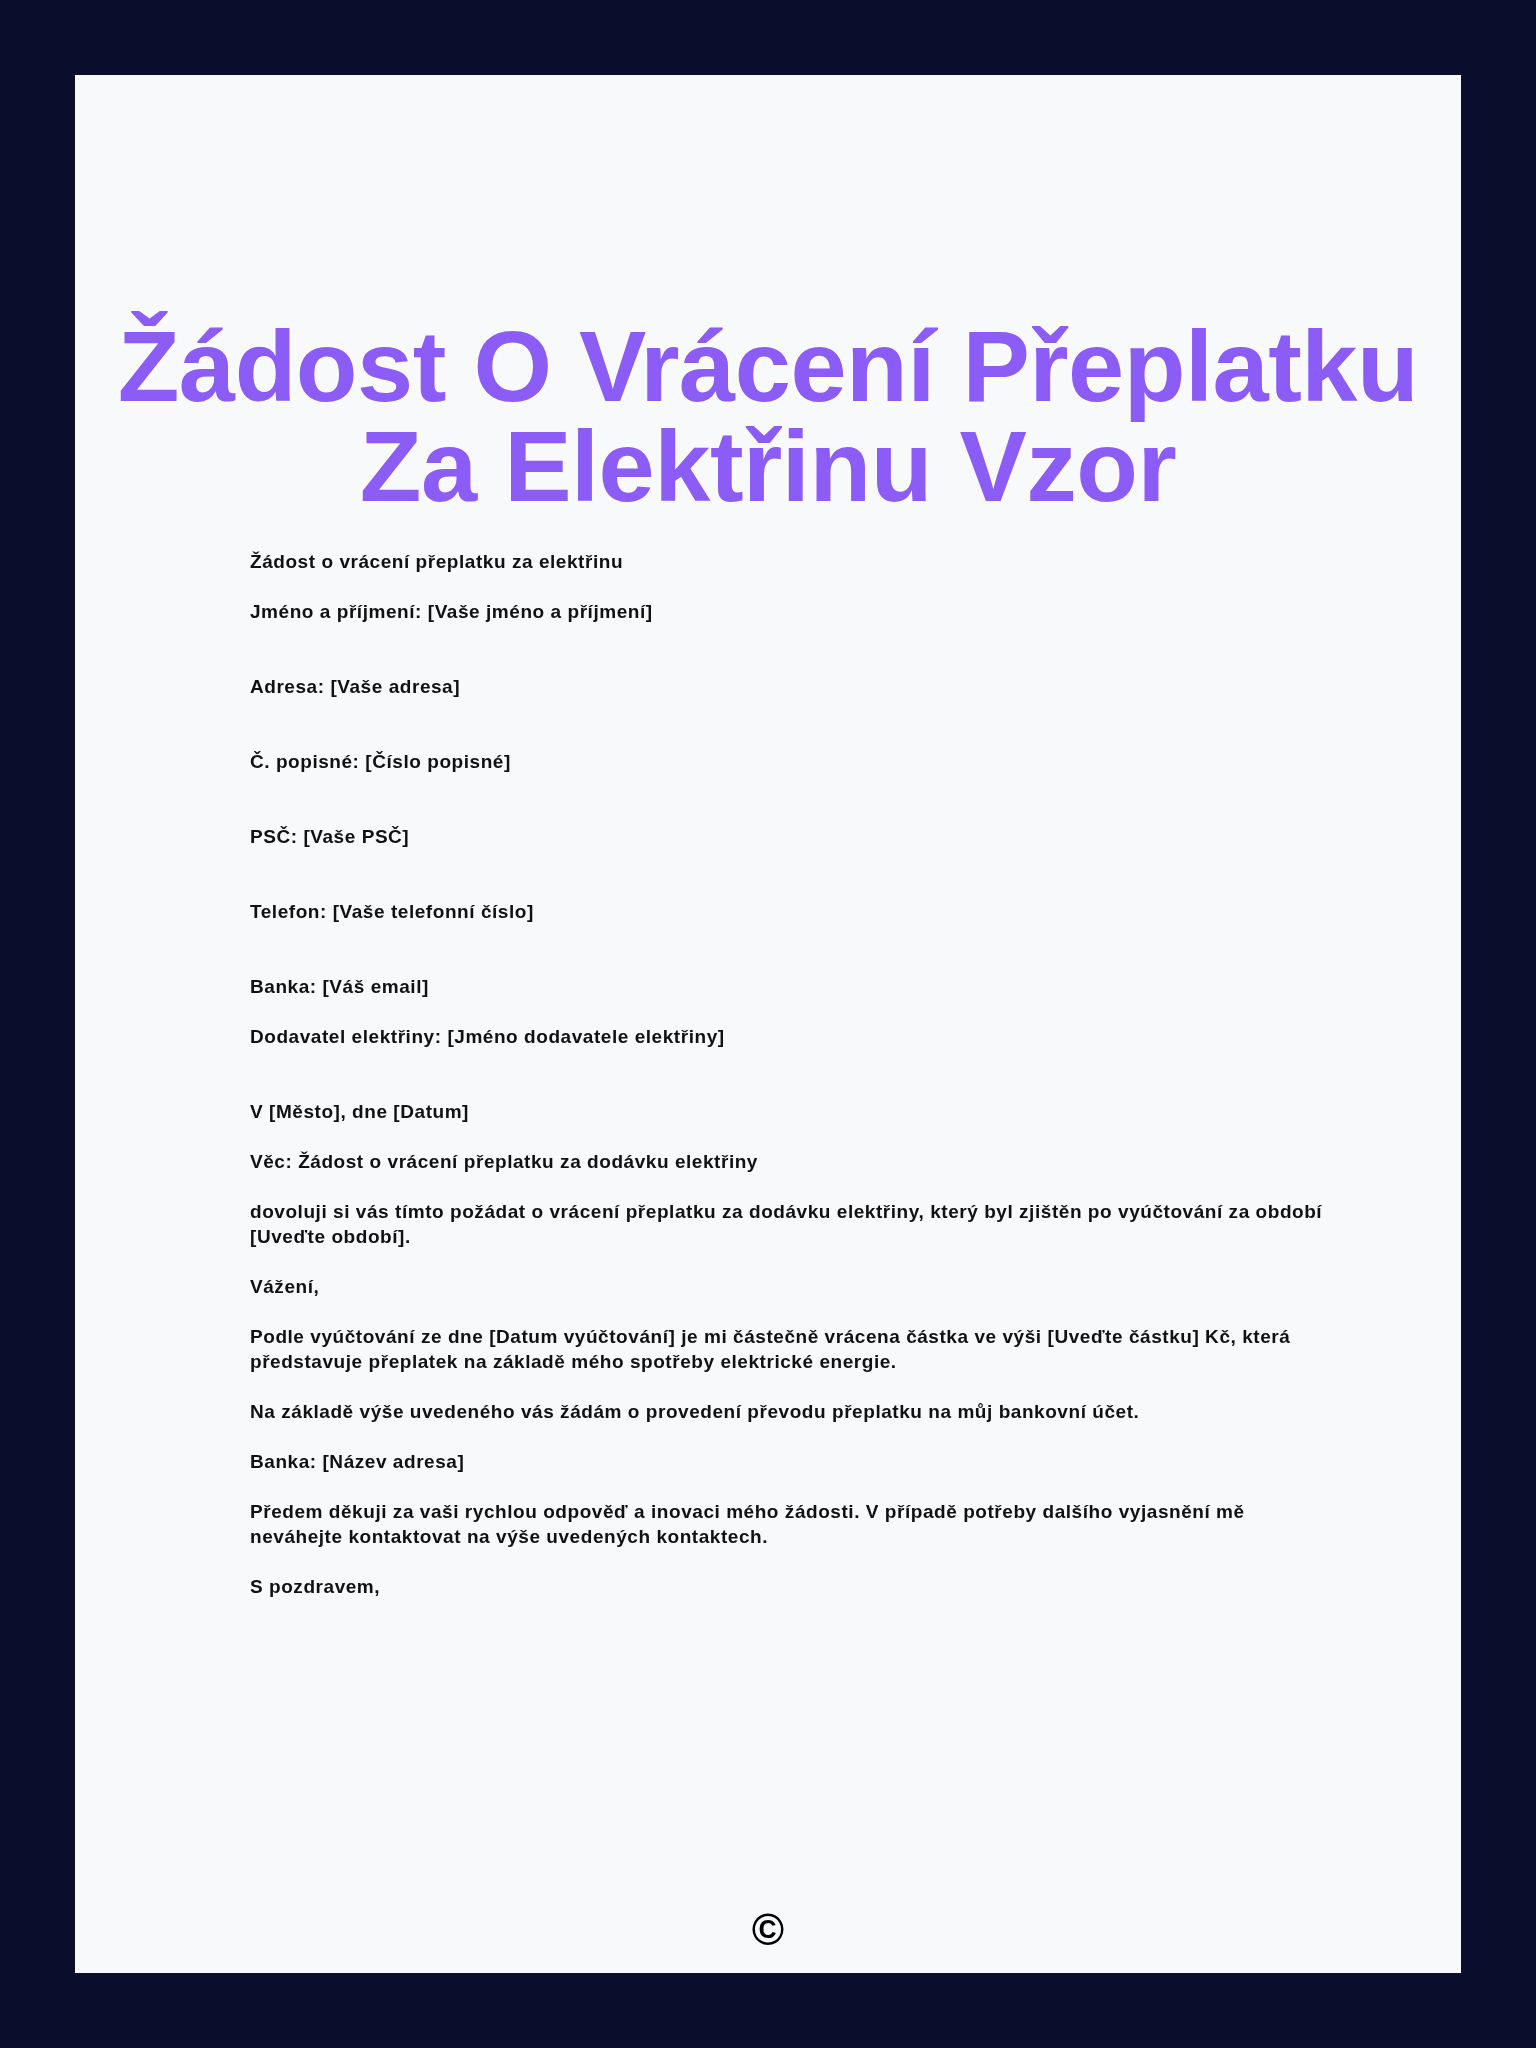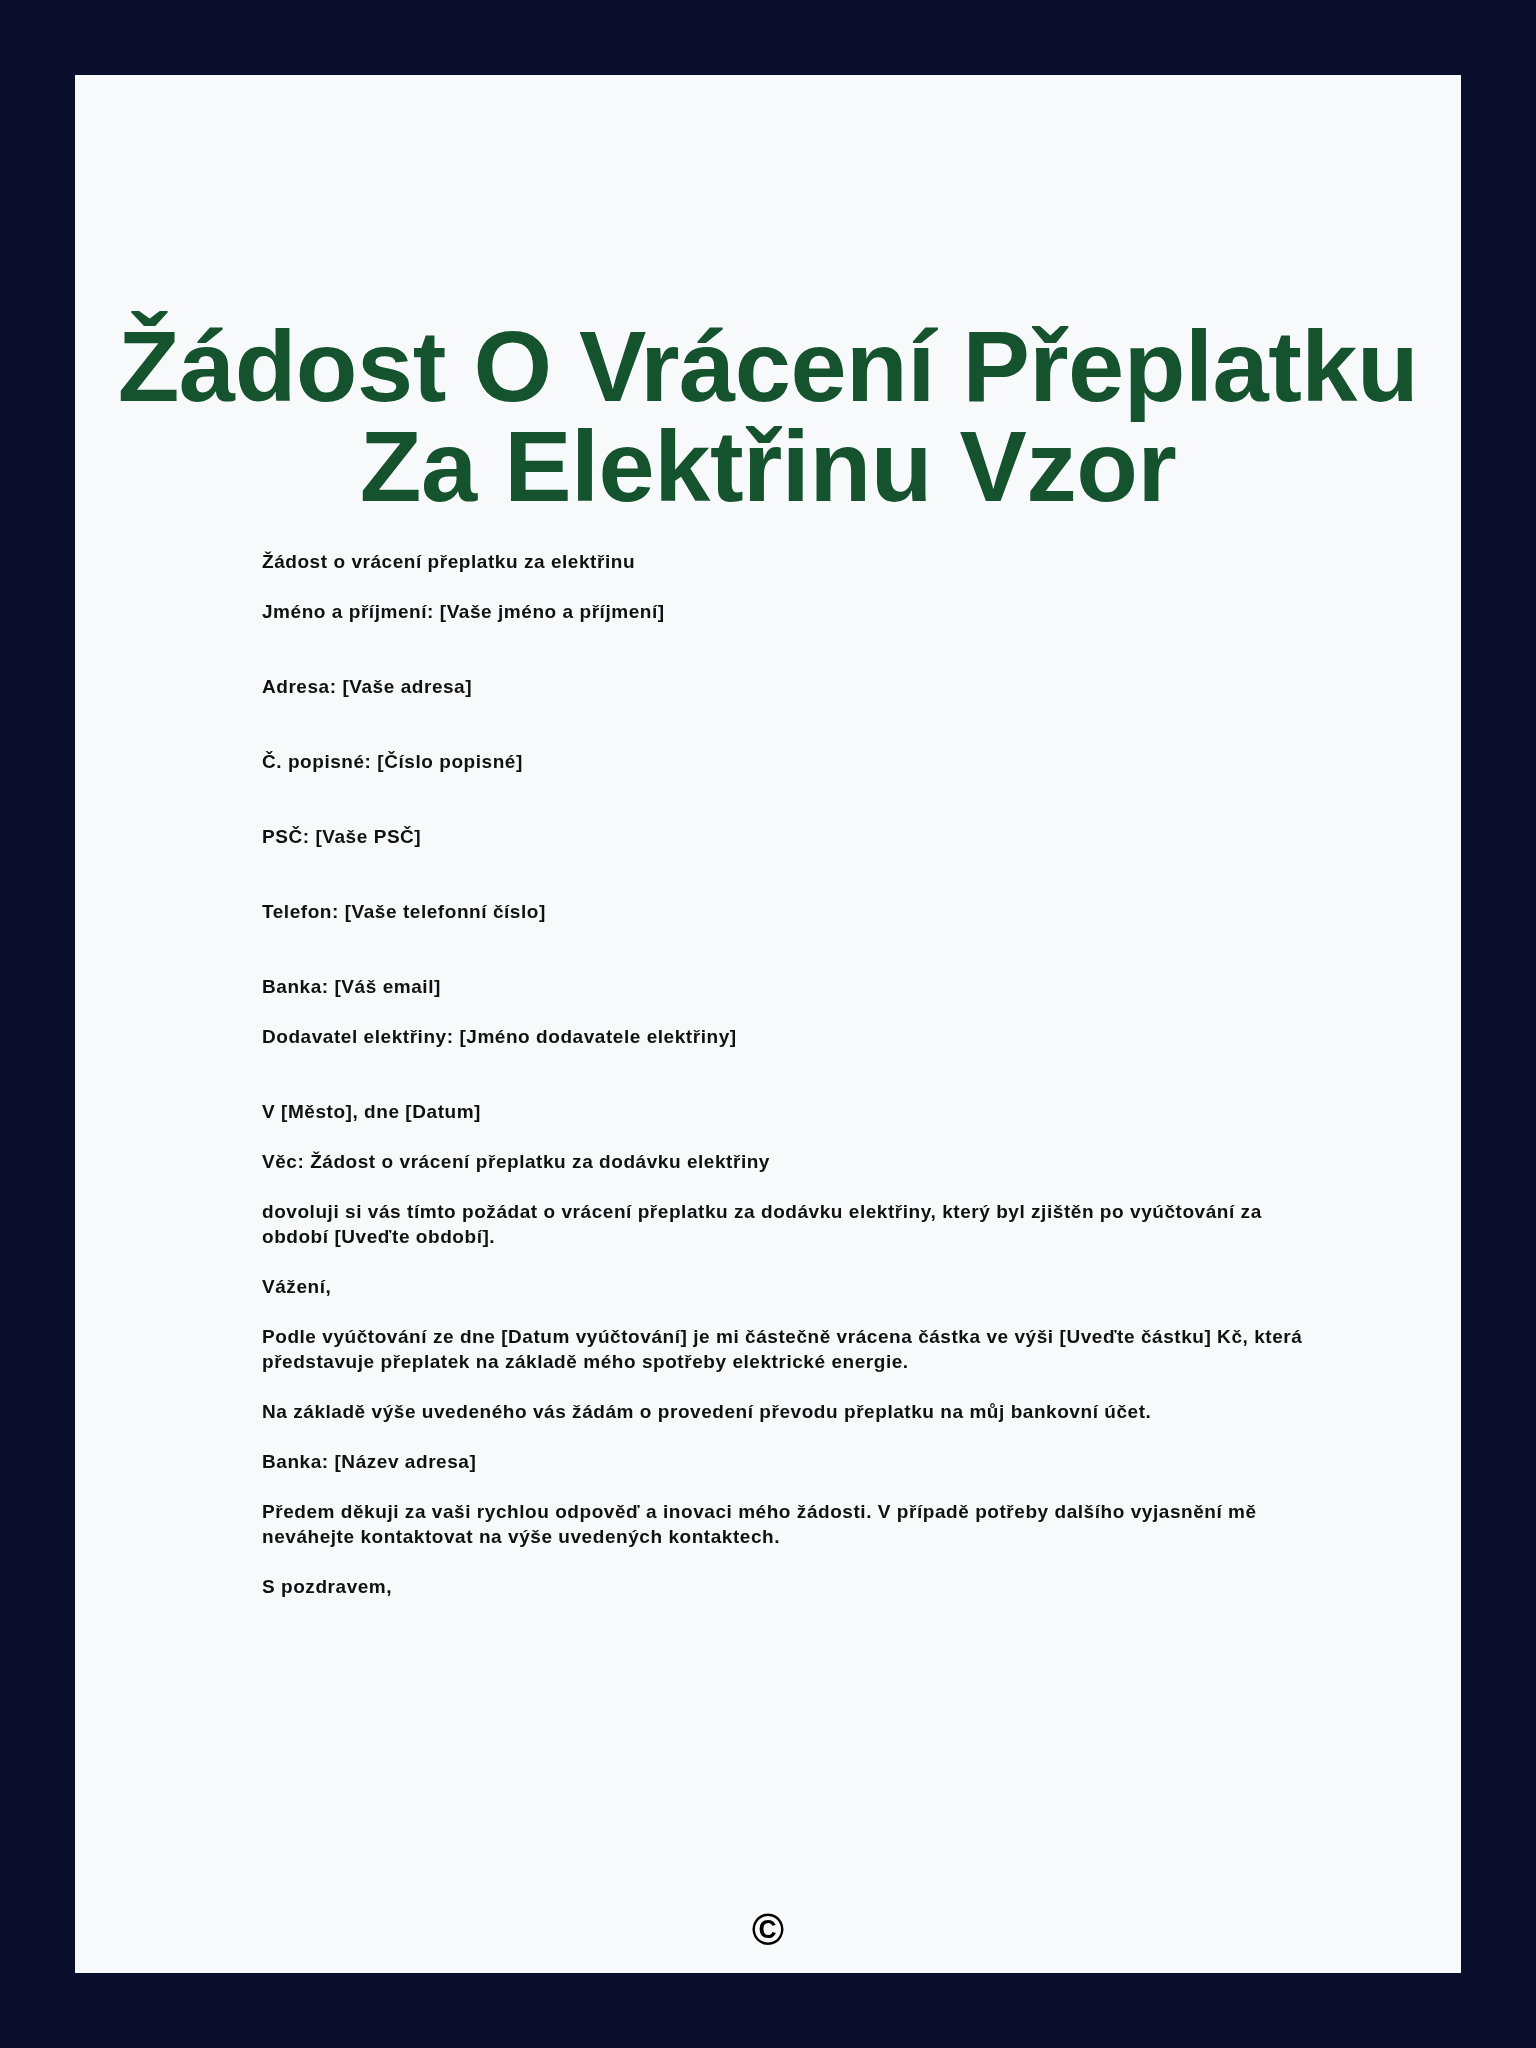--- a/index.html
+++ b/index.html
@@ -19,36 +19,36 @@
   .title {
     position: absolute;
     left: 0; top: 241px;
     width: 1386px;
     margin: 0;
     text-align: center;
     font-family: "Liberation Sans", sans-serif;
     font-weight: bold;
     font-size: 101px;
     line-height: 100px;
-    color: #14532d;
+    color: #8b5cf6;
     letter-spacing: -0.5px;
   }
   .title span { display: block; }
   .body {
     position: absolute;
     left: 175px; top: 474px;
     width: 1080px;
     font-family: "Liberation Sans", sans-serif;
     font-weight: bold;
     font-size: 19px;
     line-height: 25px;
     letter-spacing: 0.55px;
     color: #111;
   }
-  .body p { margin: 0 0 25px 12px; }
+  .body p { margin: 0 0 25px 0; }
   .body p.gap { margin-bottom: 50px; }
   .copyright {
     position: absolute;
     left: 0; width: 1386px;
     top: 1830px;
     text-align: center;
     font-family: "Liberation Sans", sans-serif;
     font-weight: bold;
     font-size: 44px;
     line-height: 50px;

